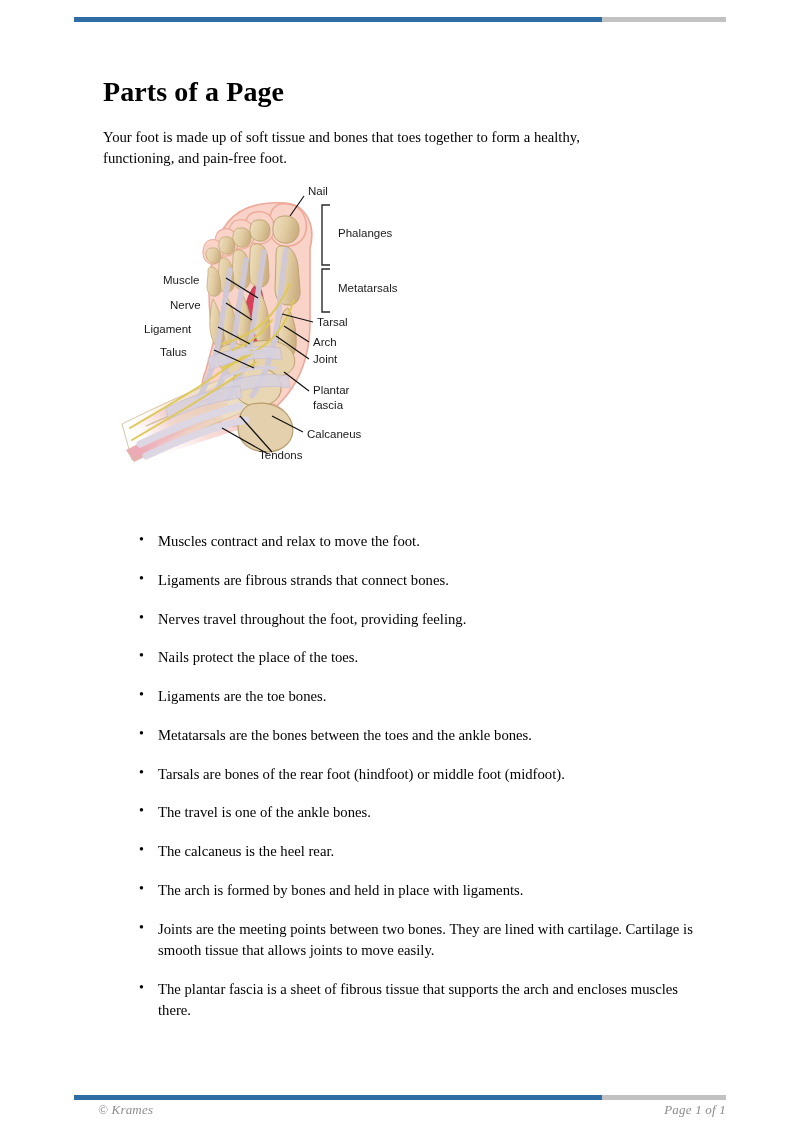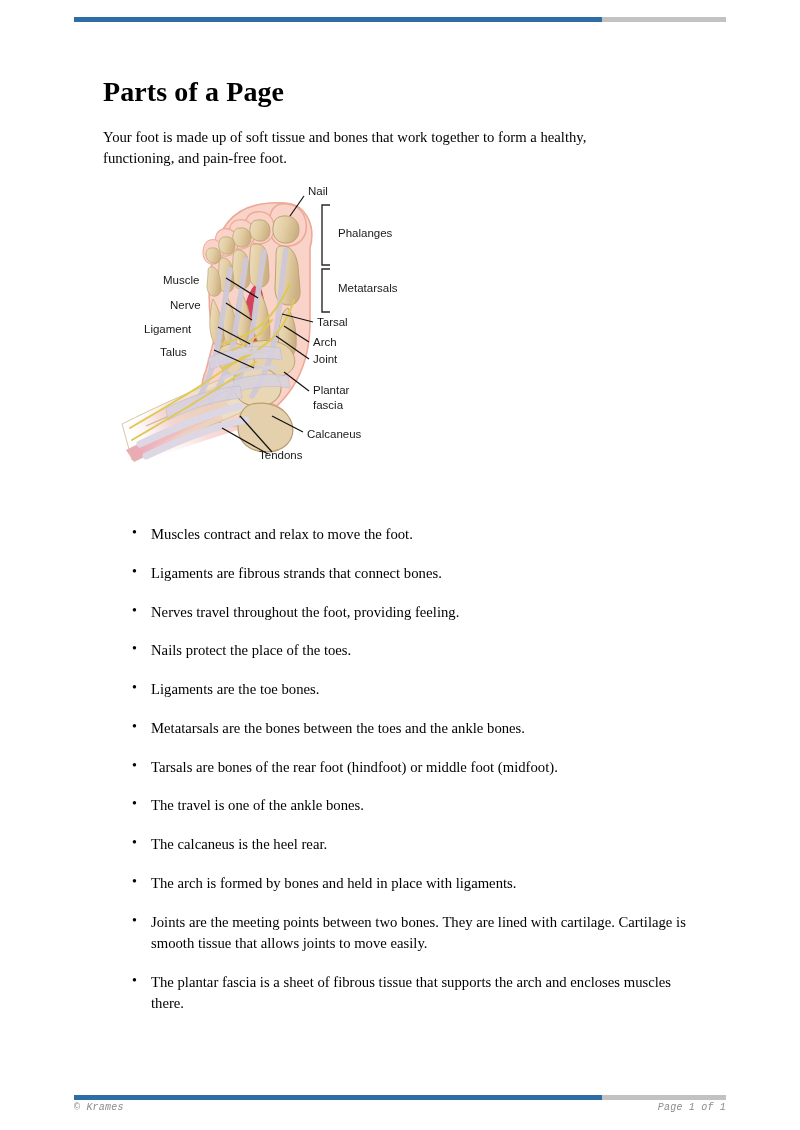--- a/index.html
+++ b/index.html
@@ -75,21 +75,21 @@
     height: 318px;
   }
   .figure svg { display: block; }
 
   
   .bullets {
     position: absolute;
     left: 126px;
     top: 520px;
     width: 560px;
-    margin: 4px;
+    margin: 11px;
     padding: 0;
     list-style: none;
   }
   .bullets li {
     position: relative;
     padding-left: 21px;
     margin-bottom: 17.6px;
     font-size: 14.7px;
     line-height: 1.44;
   }
@@ -98,42 +98,43 @@
     position: absolute;
     left: 2px;
     top: -1px;
     font-size: 14px;
   }
 
   
   .footer-text {
     position: absolute;
     top: 1102px;
-    font-family: Liberation Mono, monospace;
+    font-family: Liberation Serif, serif;
     font-style: italic;
-    font-size: 10px;
+    font-size: 13px;
     color: #8c8c8c;
     letter-spacing: 0.2px;
+    margin-left: 24px;
   }
   #footer-copyright { left: 74px; }
   #footer-page      { right: 74px; }
 </style>
 </head>
 <body>
 
 <div class="rule" id="header-rule">
   <div class="seg-blue" style="width:81%"></div>
   <div class="seg-gray"></div>
 </div>
 
 <div class="page">
 
   <h1 class="title">Parts of a Page</h1>
 
-  <p class="intro">Your foot is made up of soft tissue and bones that work together to form a healthy, functioning, and pain-free foot.</p>
+  <p class="intro">Your foot is made up of soft tissue and bones that toes together to form a healthy, functioning, and pain-free foot.</p>
 
   <div class="figure">
     <svg width="330" height="318" viewBox="0 0 330 318" xmlns="http://www.w3.org/2000/svg">
       <defs>
         <linearGradient id="calfFade" x1="1" y1="0" x2="0" y2="0.35">
           <stop offset="0" stop-color="#f0b9b4" stop-opacity="0.95"></stop>
           <stop offset="0.55" stop-color="#f3c6c0" stop-opacity="0.6"></stop>
           <stop offset="1" stop-color="#ffffff" stop-opacity="0"></stop>
         </linearGradient>
         <linearGradient id="muscleFade" x1="1" y1="0" x2="0" y2="0.4">

